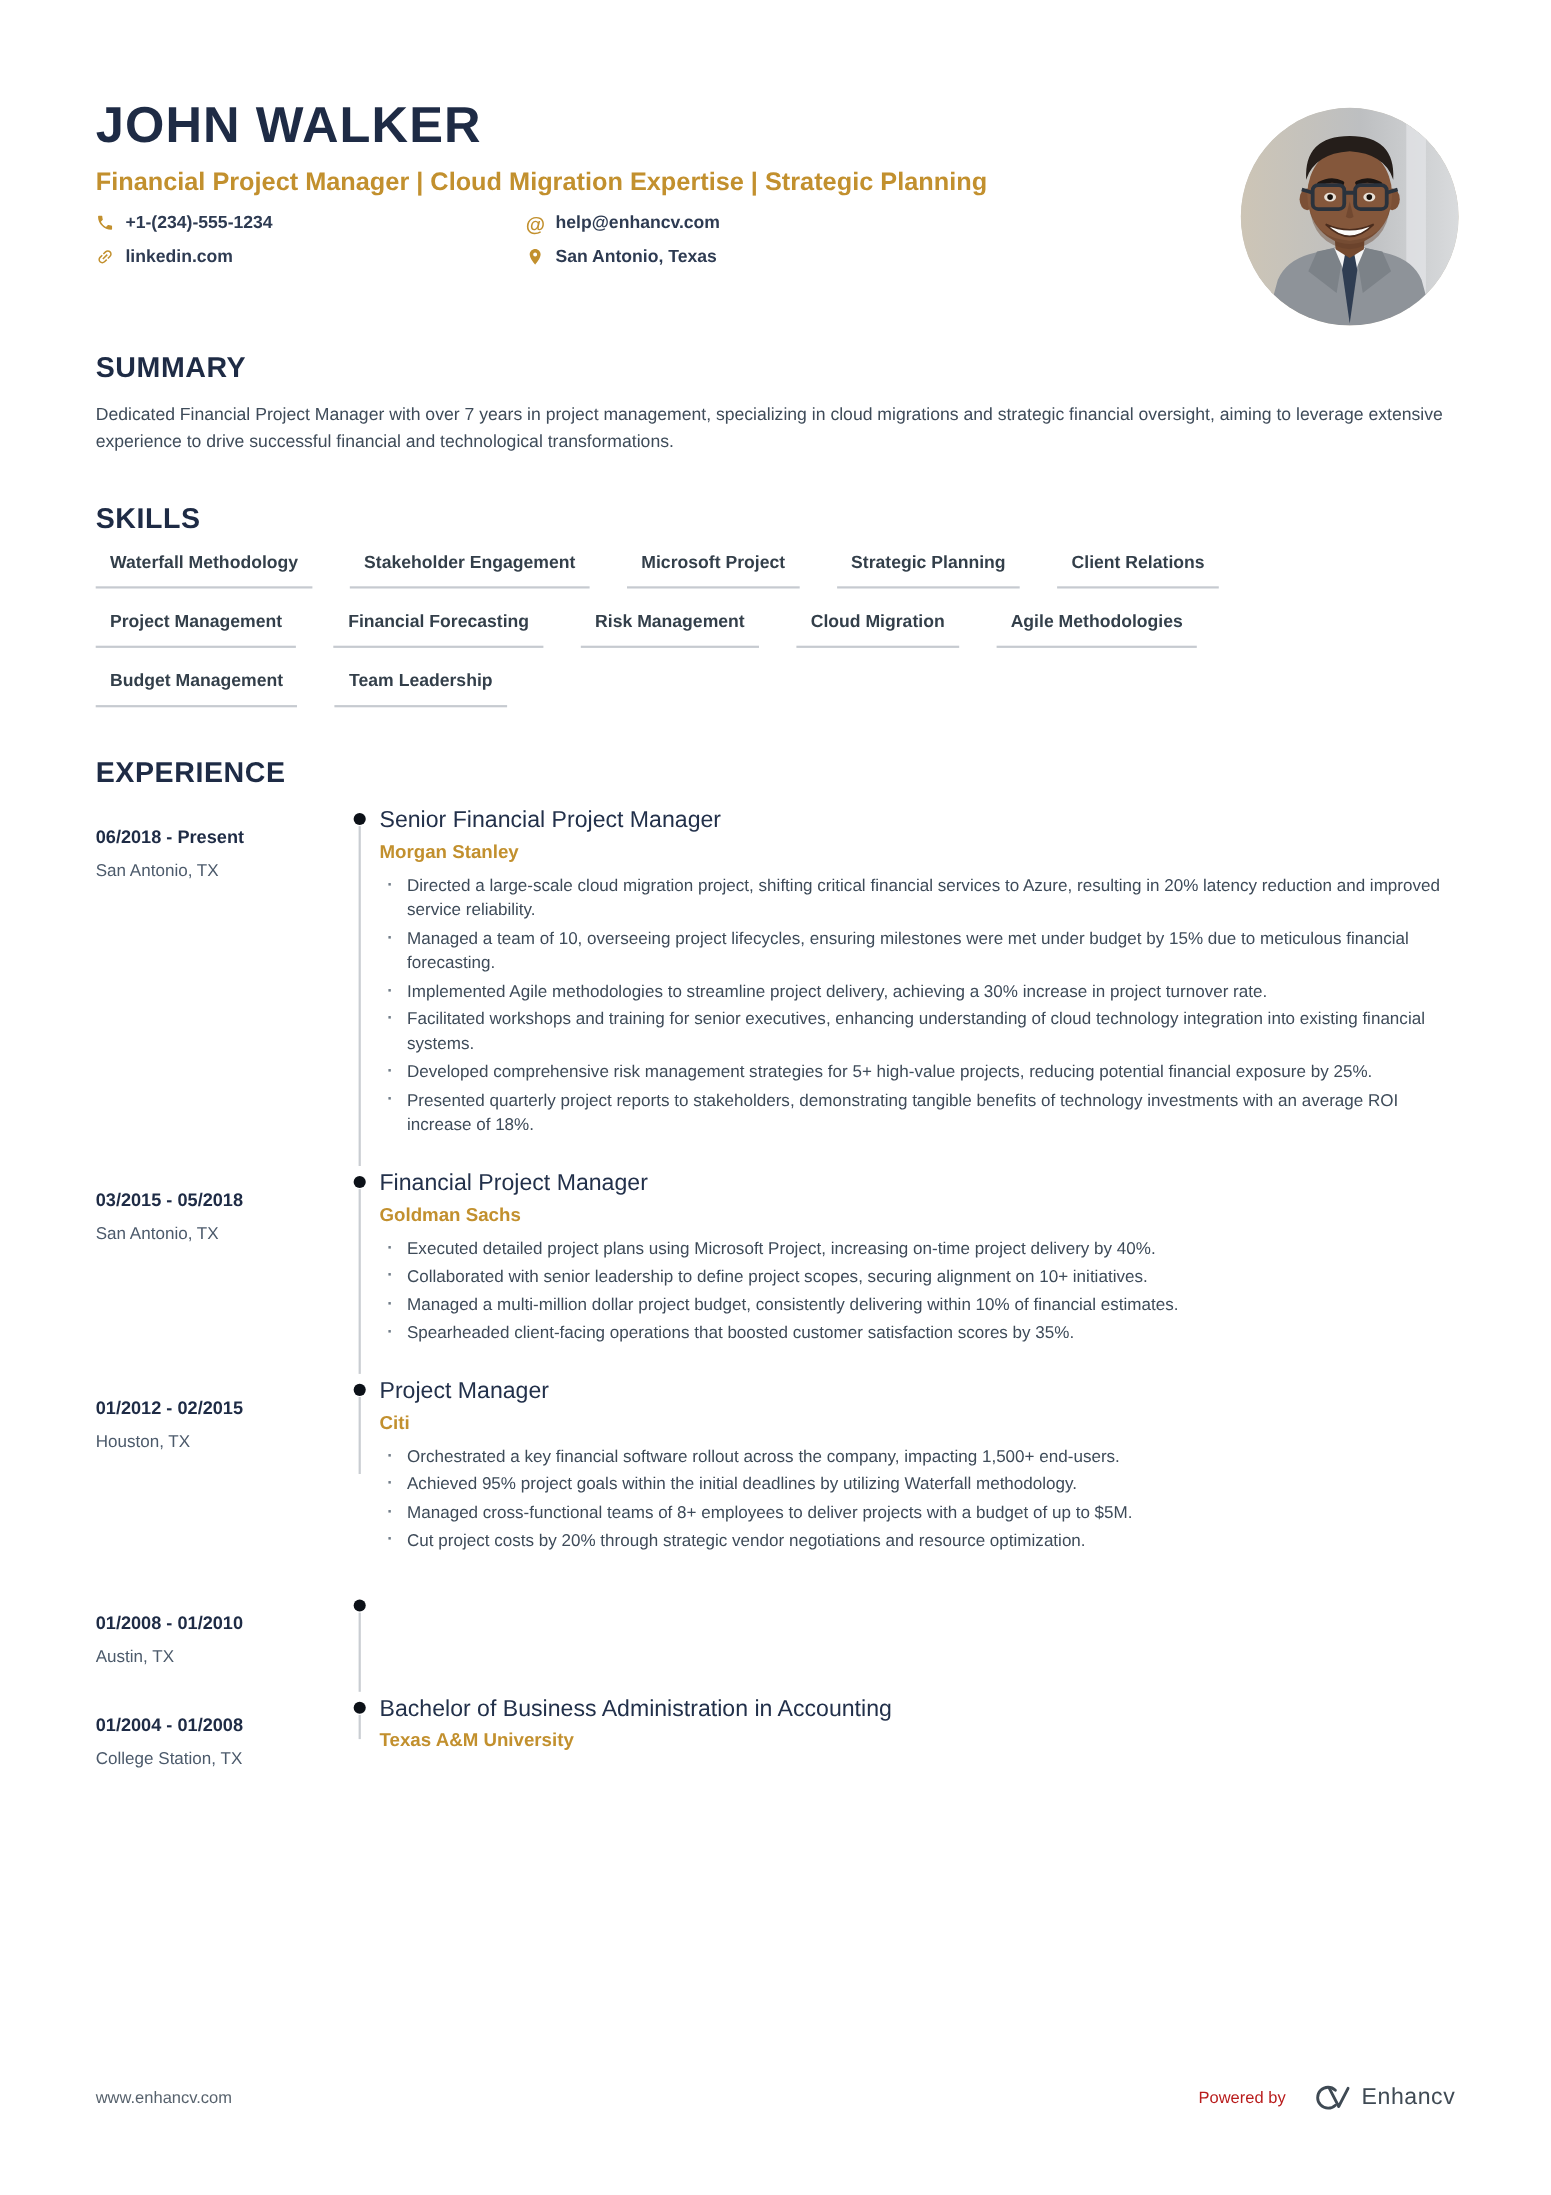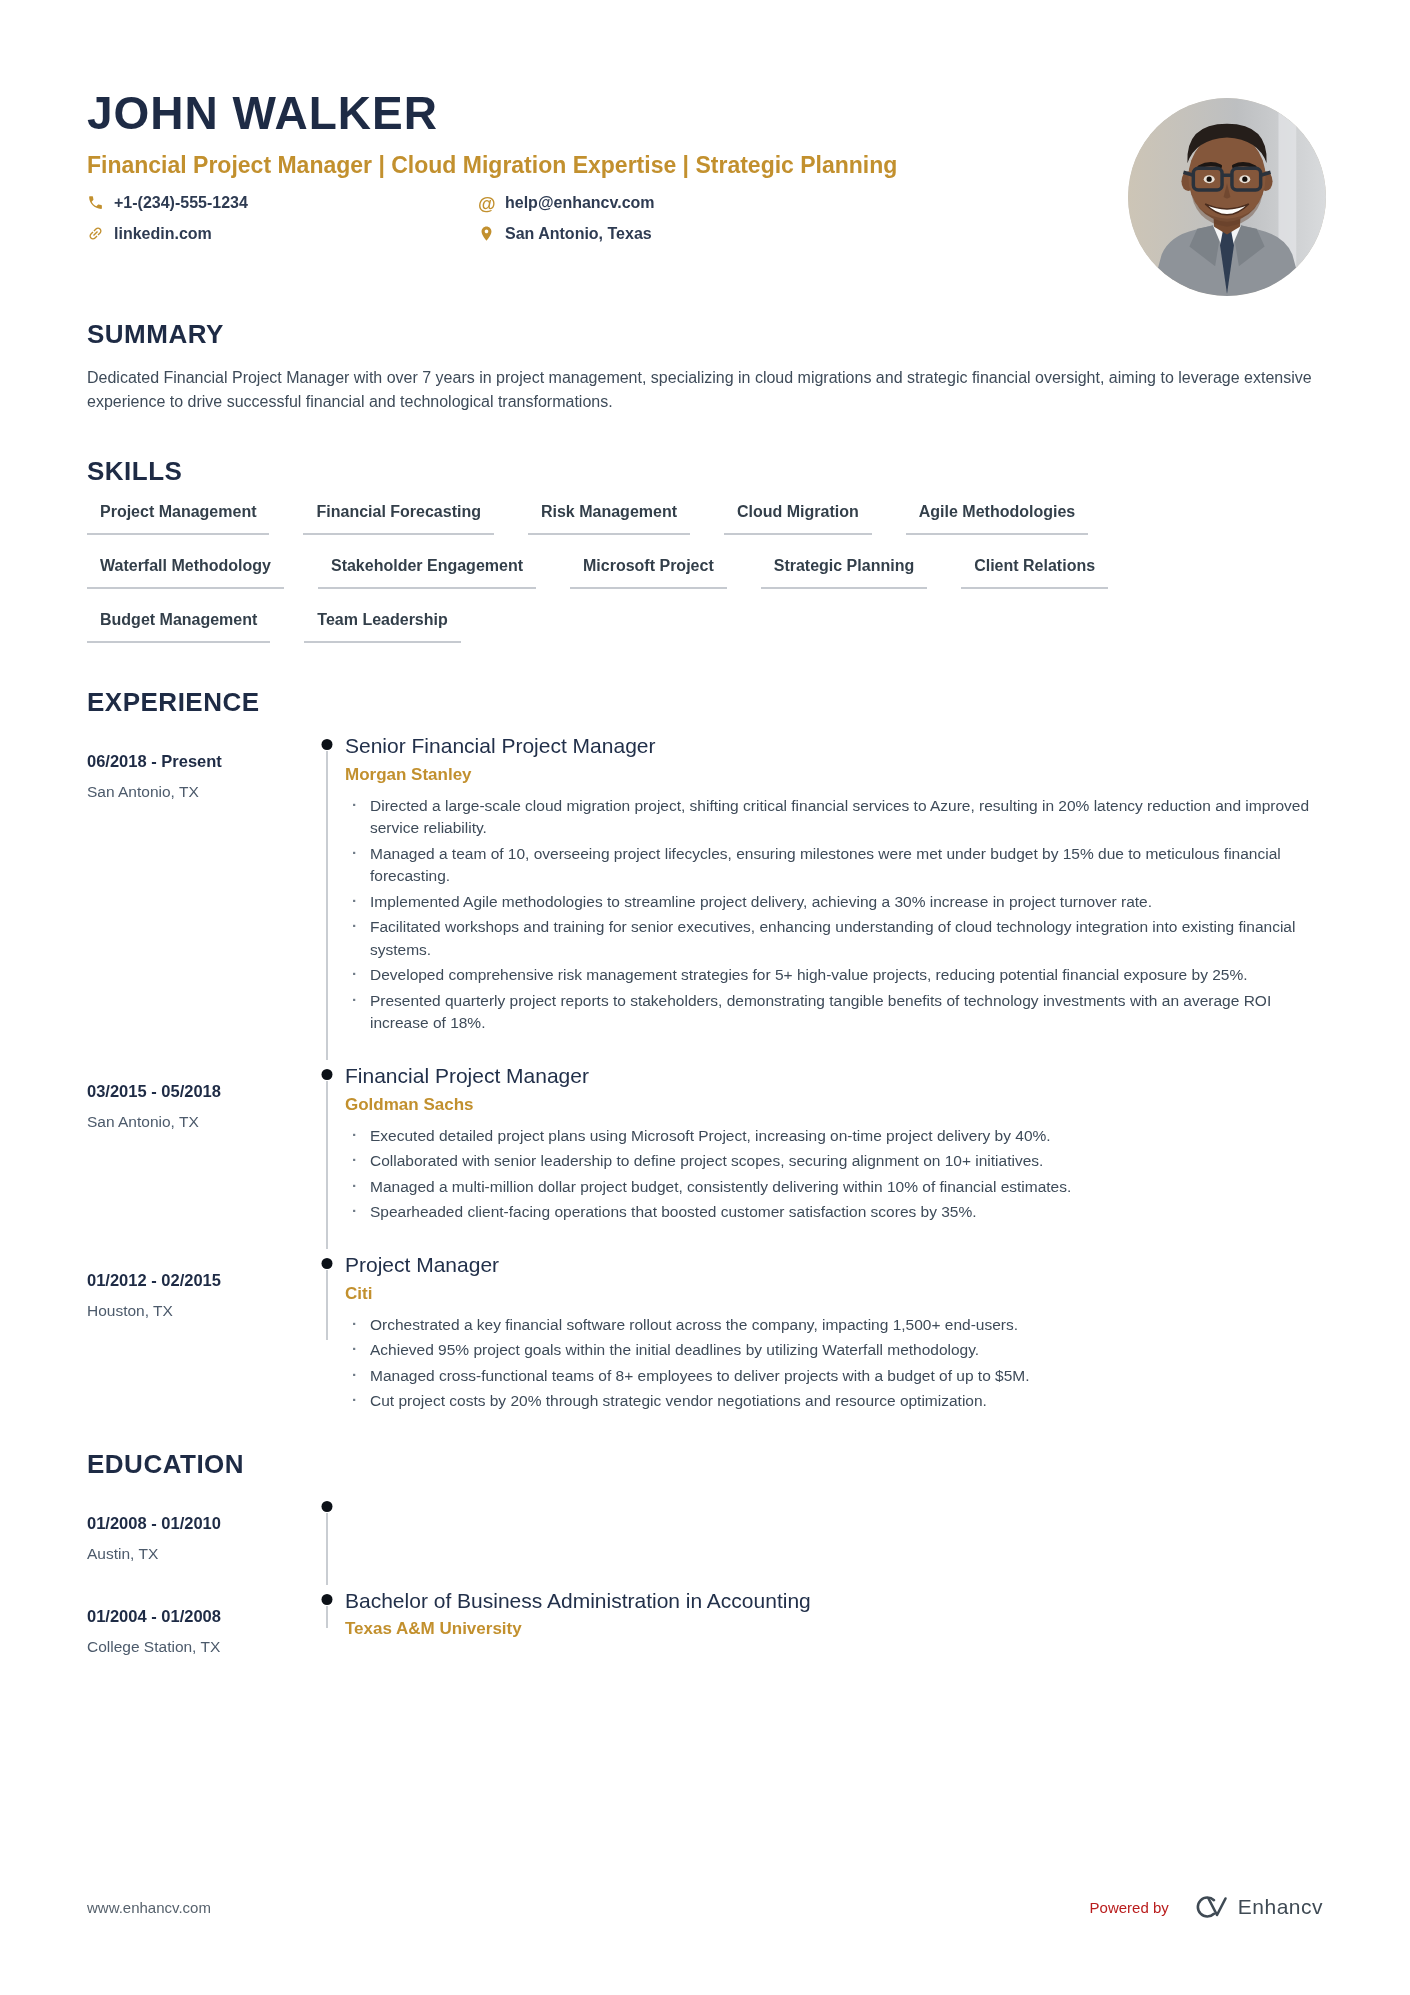--- a/index.html
+++ b/index.html
@@ -172,32 +172,32 @@
   </div>
 
   <section class="summary-section">
     <h2 class="section-title">SUMMARY</h2>
     <p class="summary-text">Dedicated Financial Project Manager with over 7 years in project management, specializing in cloud migrations and strategic financial oversight, aiming to leverage extensive experience to drive successful financial and technological transformations.</p>
   </section>
 
   <section class="skills-section">
     <h2 class="section-title">SKILLS</h2>
     <div class="skill-row">
+      <span class="skill">Waterfall Methodology</span>
+      <span class="skill">Stakeholder Engagement</span>
+      <span class="skill">Microsoft Project</span>
+      <span class="skill">Strategic Planning</span>
+      <span class="skill">Client Relations</span>
+    </div>
+    <div class="skill-row">
       <span class="skill">Project Management</span>
       <span class="skill">Financial Forecasting</span>
       <span class="skill">Risk Management</span>
       <span class="skill">Cloud Migration</span>
       <span class="skill">Agile Methodologies</span>
-    </div>
-    <div class="skill-row">
-      <span class="skill">Waterfall Methodology</span>
-      <span class="skill">Stakeholder Engagement</span>
-      <span class="skill">Microsoft Project</span>
-      <span class="skill">Strategic Planning</span>
-      <span class="skill">Client Relations</span>
     </div>
     <div class="skill-row">
       <span class="skill">Budget Management</span>
       <span class="skill">Team Leadership</span>
     </div>
   </section>
 
   <section class="experience-section">
     <h2 class="section-title">EXPERIENCE</h2>
 
@@ -261,21 +261,20 @@
           <li>Orchestrated a key financial software rollout across the company, impacting 1,500+ end-users.</li>
           <li>Achieved 95% project goals within the initial deadlines by utilizing Waterfall methodology.</li>
           <li>Managed cross-functional teams of 8+ employees to deliver projects with a budget of up to $5M.</li>
           <li>Cut project costs by 20% through strategic vendor negotiations and resource optimization.</li>
         </ul>
       </div>
     </div>
   </section>
 
   <section class="education-section">
-    <h2 class="section-title">EDUCATION</h2>
 
     <div class="entry">
       <div class="entry-left">
         <div class="dates">01/2008 - 01/2010</div>
         <div class="loc">Austin, TX</div>
       </div>
       <div class="tl">
         <span class="dot"></span>
         <span class="line"></span>
       </div>

